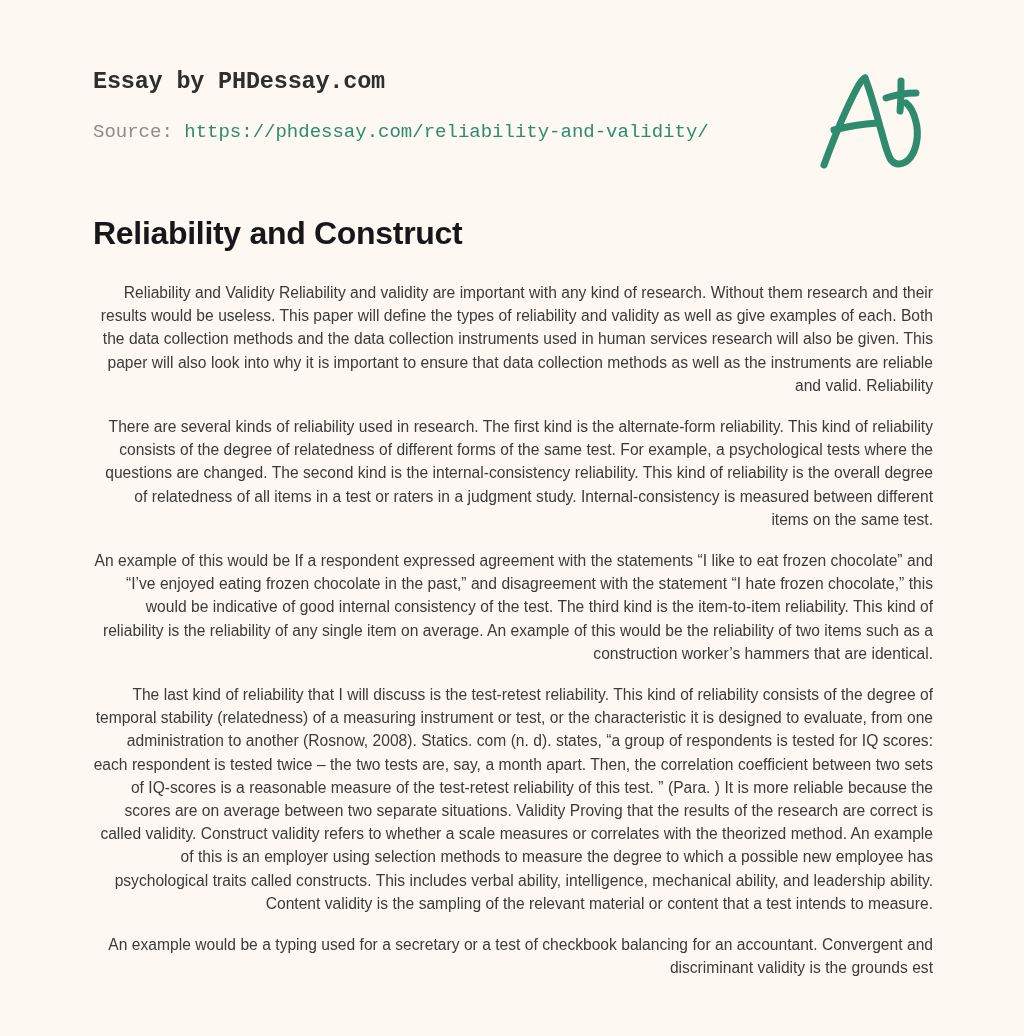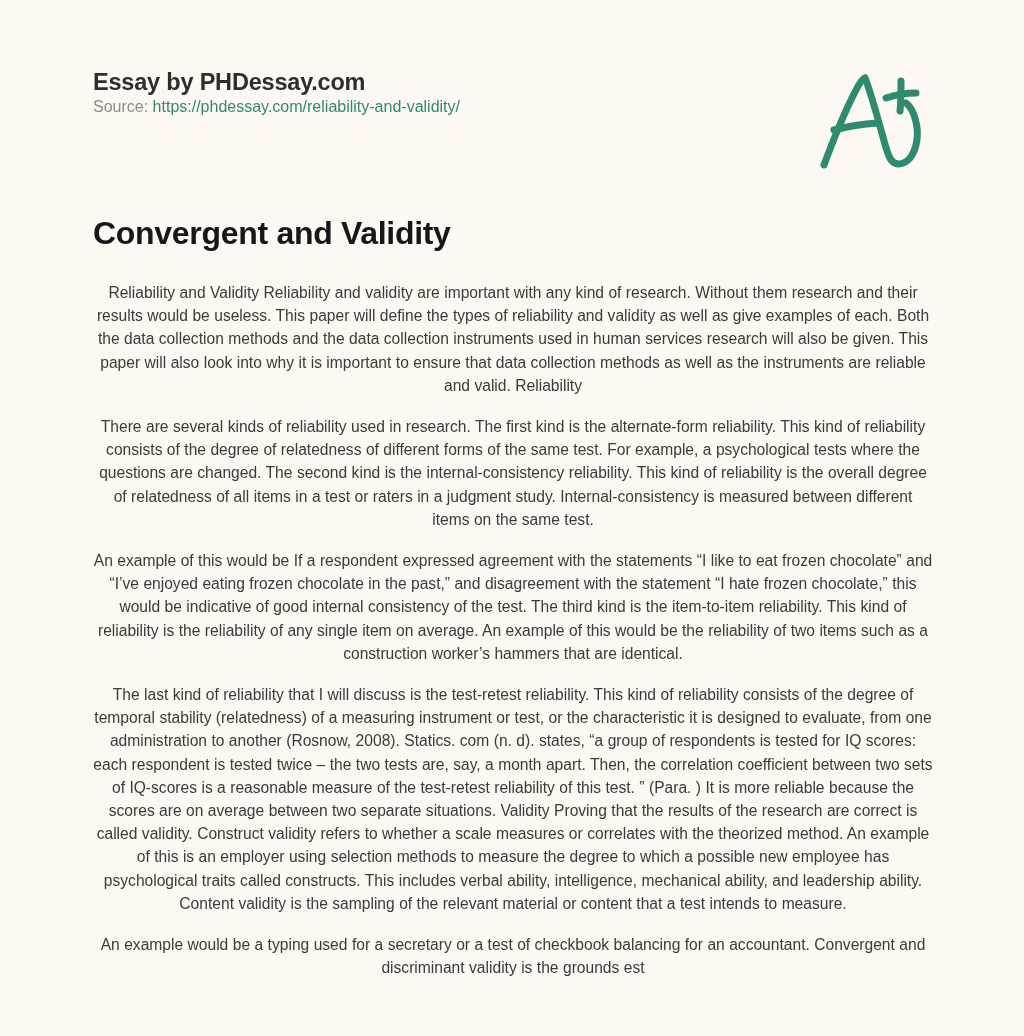--- a/index.html
+++ b/index.html
@@ -22,34 +22,35 @@
     height: 1036px;
     background: #fdf8f2;
   }
 
   
   .header {
     position: absolute;
     left: 93px;
     top: 68px;
     width: 838px;
+    font-family: Liberation Mono, monospace;
   }
 
   .brand-line {
     font-size: 23.5px;
     font-weight: bold;
     color: #2e2e2c;
     letter-spacing: -0.2px;
     line-height: 1.2;
     white-space: nowrap;
   }
 
   .source-line {
-    margin-top: 0;
-    font-size: 16px;
+    margin-top: 24px;
+    font-size: 19px;
     line-height: 1.35;
     white-space: nowrap;
   }
 
   .source-label {
     color: #8c8c88;
   }
 
   .source-url {
     color: #2e8b6e;
@@ -87,21 +88,21 @@
     width: 840px;
     height: 755px;
     overflow: hidden;
   }
 
   .article p {
     font-size: 15.6px;
     line-height: 23.2px;
     color: #3b3b39;
     margin-bottom: 18px;
-    text-align: center;
+    text-align: right;
     word-spacing: 0.1px;
   }
 
   .article p:last-child { margin-bottom: 0; }
 </style>
 </head>
 <body>
 
 <div class="page">
 
@@ -123,21 +124,21 @@
                C102 41, 98 34, 94 31" stroke-width="7"></path>
 
       <path d="M22 58 C33 55, 50 52, 66 51" stroke-width="7"></path>
 
       <path d="M74 26 C83 23, 95 21, 104 21" stroke-width="7"></path>
 
       <path d="M89 9 C89 18, 89 30, 88 39" stroke-width="7"></path>
     </svg>
   </div>
 
-  <h1 class="doc-title">Convergent and Validity</h1>
+  <h1 class="doc-title">Reliability and Construct</h1>
 
   <div class="article">
     <p>Reliability and Validity Reliability and validity are important with any kind of research. Without them research and their results would be useless. This paper will define the types of reliability and validity as well as give examples of each. Both the data collection methods and the data collection instruments used in human services research will also be given. This paper will also look into why it is important to ensure that data collection methods as well as the instruments are reliable and valid. Reliability</p>
     <p>There are several kinds of reliability used in research. The first kind is the alternate-form reliability. This kind of reliability consists of the degree of relatedness of different forms of the same test. For example, a psychological tests where the questions are changed. The second kind is the internal-consistency reliability. This kind of reliability is the overall degree of relatedness of all items in a test or raters in a judgment study. Internal-consistency is measured between different items on the same test.</p>
     <p>An example of this would be If a respondent expressed agreement with the statements “I like to eat frozen chocolate” and “I’ve enjoyed eating frozen chocolate in the past,” and disagreement with the statement “I hate frozen chocolate,” this would be indicative of good internal consistency of the test. The third kind is the item-to-item reliability. This kind of reliability is the reliability of any single item on average. An example of this would be the reliability of two items such as a construction worker’s hammers that are identical.</p>
     <p>The last kind of reliability that I will discuss is the test-retest reliability. This kind of reliability consists of the degree of temporal stability (relatedness) of a measuring instrument or test, or the characteristic it is designed to evaluate, from one administration to another (Rosnow, 2008). Statics. com (n. d). states, “a group of respondents is tested for IQ scores: each respondent is tested twice – the two tests are, say, a month apart. Then, the correlation coefficient between two sets of IQ-scores is a reasonable measure of the test-retest reliability of this test. ” (Para. ) It is more reliable because the scores are on average between two separate situations. Validity Proving that the results of the research are correct is called validity. Construct validity refers to whether a scale measures or correlates with the theorized method. An example of this is an employer using selection methods to measure the degree to which a possible new employee has psychological traits called constructs. This includes verbal ability, intelligence, mechanical ability, and leadership ability. Content validity is the sampling of the relevant material or content that a test intends to measure.</p>
     <p>An example would be a typing used for a secretary or a test of checkbook balancing for an accountant. Convergent and discriminant validity is the grounds est</p>
   </div>
 
 </div>

